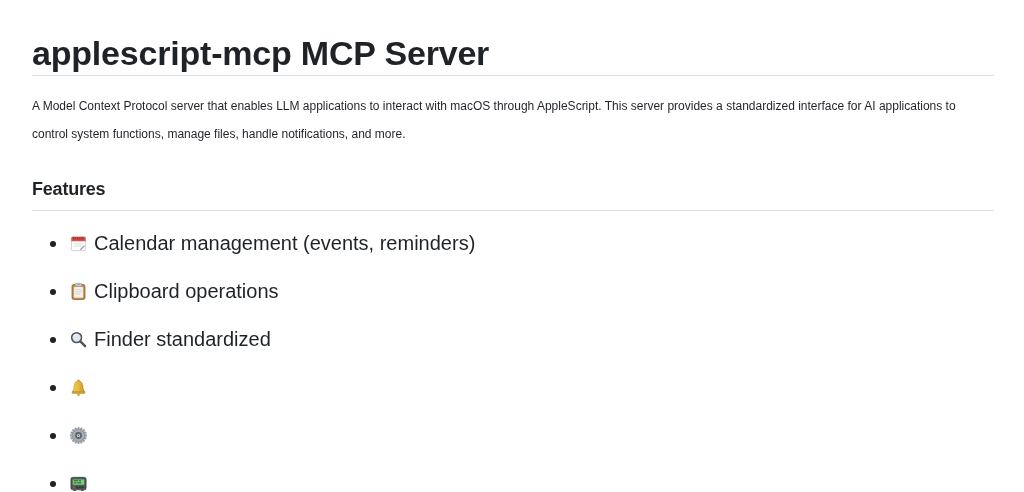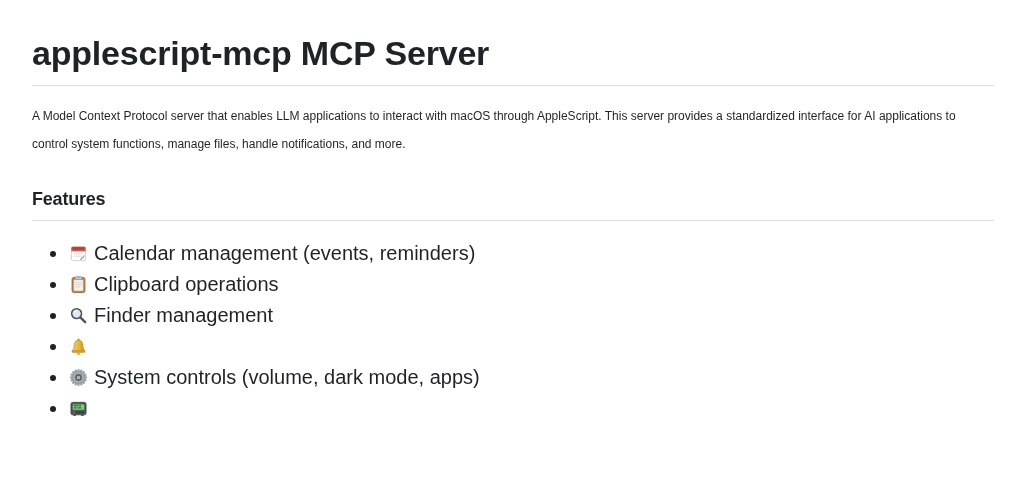--- a/index.html
+++ b/index.html
@@ -14,21 +14,21 @@
     font-family: "Liberation Sans", sans-serif;
     color: #1f2328;
     -webkit-font-smoothing: antialiased;
   }
   .readme {
     margin-left: 32px;
     width: 962px;
   }
   .page-title {
     margin: 0;
-    padding: 32px 0 10px 0;
+    padding: 32px 0 0 0;
     font-size: 34px;
     line-height: 1.25;
     font-weight: 700;
     border-bottom: 1px solid #d8dee4;
     letter-spacing: -0.2px;
   }
   .description {
     margin: 16px 0 0 0;
     font-size: 12px;
     line-height: 28px;
@@ -44,21 +44,21 @@
     letter-spacing: -0.2px;
   }
   .feature-list {
     margin: 18px 0 0 0;
     padding: 0 0 0 37px;
     font-size: 20px;
     line-height: 28px;
     list-style-type: disc;
   }
   .feature-list li + li {
-    margin-top: 3px;
+    margin-top: 20px;
   }
   .emoji-icon {
     display: inline-block;
     width: 19px;
     height: 19px;
     margin-right: 6px;
     vertical-align: -3px;
   }
   .emoji-icon svg {
     display: block;
@@ -111,21 +111,21 @@
         <rect x="6.8" y="1.3" width="6.4" height="3.4" rx="1.1" fill="#c6ccd2" stroke="#8d949b" stroke-width="0.6"></rect>
         <rect x="8.6" y="2.1" width="2.8" height="1" rx="0.5" fill="#9aa1a8"></rect>
       </svg></span><span>Clipboard operations</span>
     </li>
 
     <li>
       <span class="emoji-icon"><svg viewBox="0 0 20 20">
         <circle cx="8" cy="8" r="5.2" fill="#dce8f2" stroke="#4d5358" stroke-width="1.6"></circle>
         <path d="M5.5 6.2 A3.2 3.2 0 0 1 8 5" stroke="#ffffff" stroke-width="1.1" fill="none" stroke-linecap="round"></path>
         <line x1="12.2" y1="12.2" x2="17" y2="17" stroke="#4d5358" stroke-width="2.5" stroke-linecap="round"></line>
-      </svg></span><span>Finder management</span>
+      </svg></span><span>Finder standardized</span>
     </li>
 
     <li>
       <span class="emoji-icon"><svg viewBox="0 0 20 20">
         <defs>
           <linearGradient id="bellg" x1="0" y1="0" x2="1" y2="0">
             <stop offset="0" stop-color="#f3cf5e"></stop>
                 <stop offset="0.55" stop-color="#e6b63a"></stop>
                 <stop offset="1" stop-color="#c38d1e"></stop>
           </linearGradient>
@@ -146,21 +146,21 @@
           <rect x="8.8" y="1" width="2.4" height="18" rx="1" transform="rotate(135 10 10)"></rect>
           <rect x="8.8" y="1" width="2.4" height="18" rx="1" transform="rotate(22.5 10 10)"></rect>
           <rect x="8.8" y="1" width="2.4" height="18" rx="1" transform="rotate(67.5 10 10)"></rect>
           <rect x="8.8" y="1" width="2.4" height="18" rx="1" transform="rotate(112.5 10 10)"></rect>
           <rect x="8.8" y="1" width="2.4" height="18" rx="1" transform="rotate(157.5 10 10)"></rect>
         </g>
         <circle cx="10" cy="10" r="6.4" fill="#a6adb4" stroke="#7c838a" stroke-width="0.5"></circle>
         <circle cx="10" cy="10" r="3.6" fill="#5d6368"></circle>
         <circle cx="10" cy="10" r="1.7" fill="#dfe3e6"></circle>
         <circle cx="10" cy="10" r="0.8" fill="#5d6368"></circle>
-      </svg></span><span>System controls (volume, dark mode, apps)</span>
+      </svg></span>
     </li>
 
     <li>
       <span class="emoji-icon"><svg viewBox="0 0 20 20">
         <rect x="2" y="3.5" width="16" height="13.2" rx="2" fill="#4e545a" stroke="#32373c" stroke-width="0.7"></rect>
         <rect x="3.8" y="5.4" width="12.4" height="6.2" rx="0.8" fill="#7ed37e" stroke="#3f7a3f" stroke-width="0.6"></rect>
         <g fill="#2c5b2c">
           <rect x="5" y="6.6" width="4.4" height="1.1"></rect>
               <rect x="10.2" y="6.6" width="2.4" height="1.1"></rect>
           <rect x="5" y="8.8" width="3" height="1.1"></rect>

